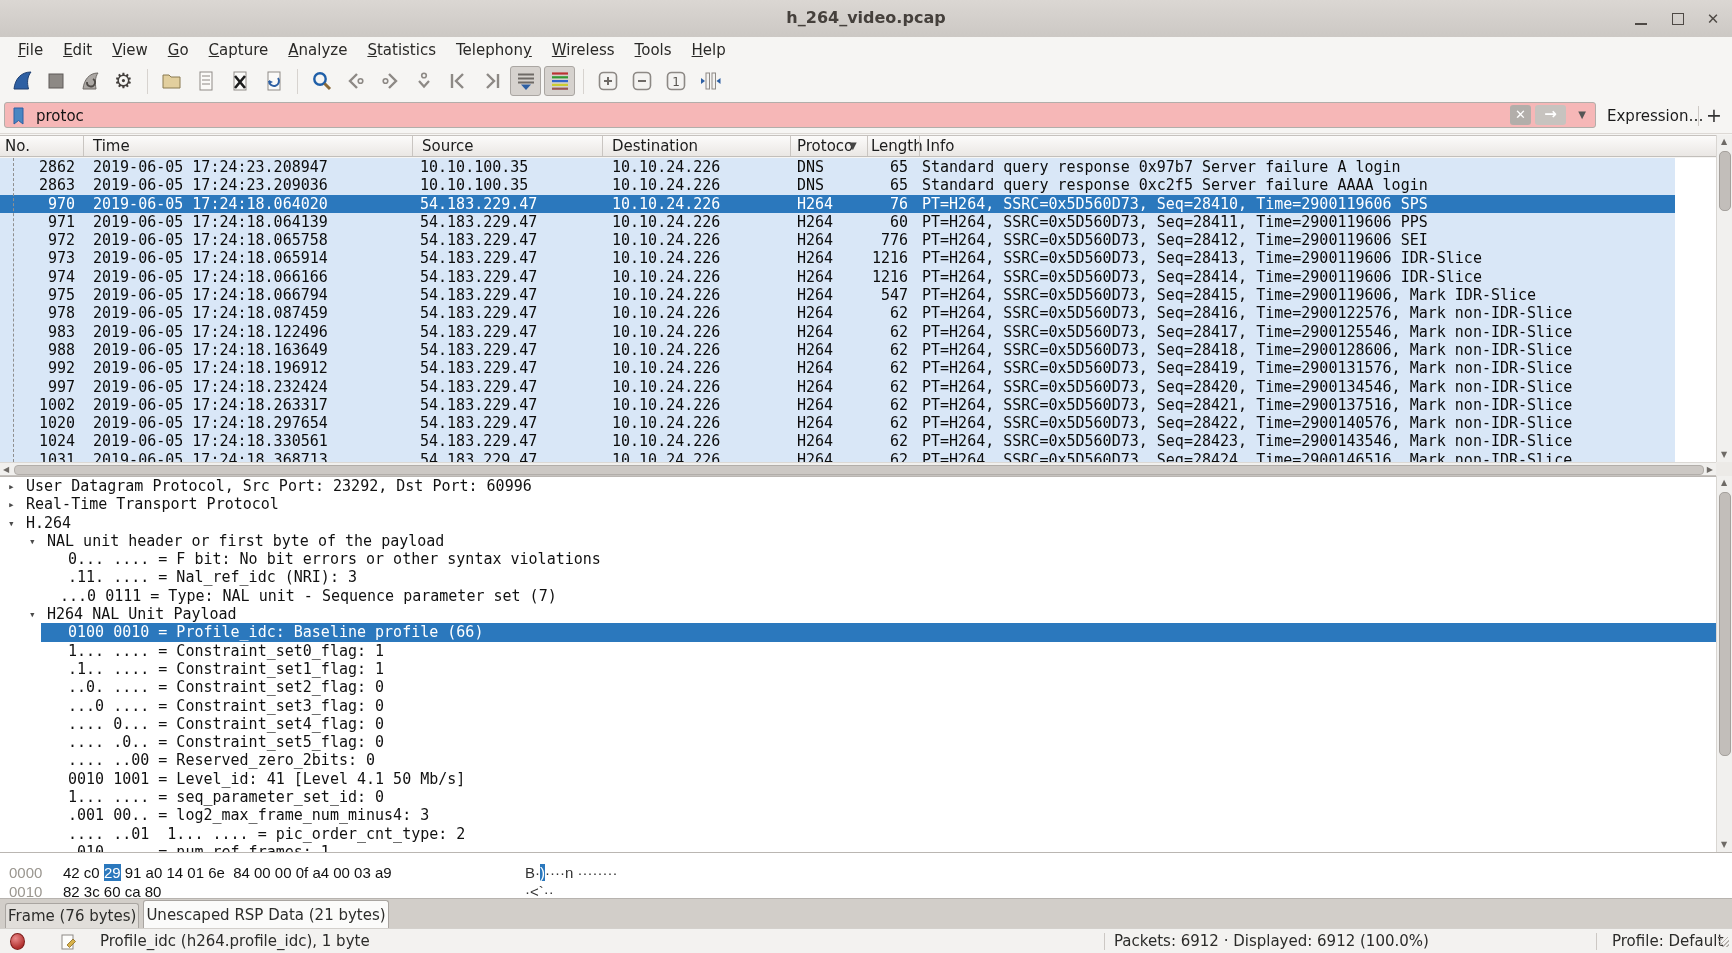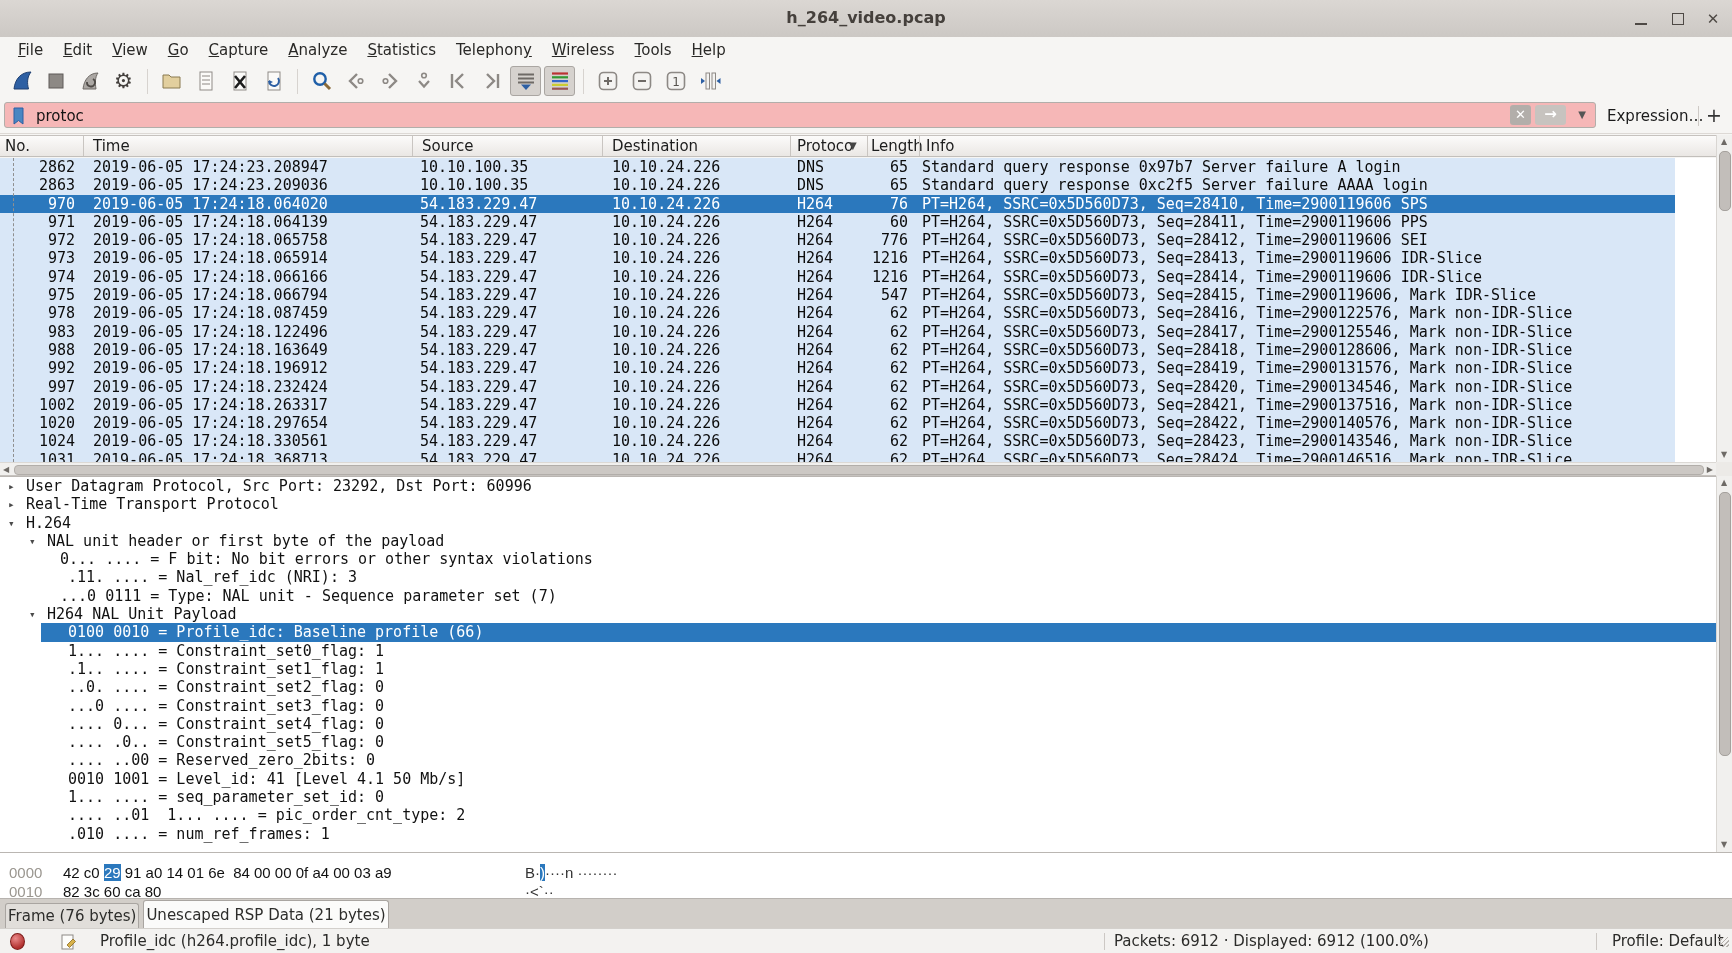--- a/index.html
+++ b/index.html
@@ -471,21 +471,21 @@
     </div>
     <div class="drow">
       <span class="tw" style="left: 8px;">▾</span>
       <span class="dtext" style="left: 26px;">H.264</span>
     </div>
     <div class="drow">
       <span class="tw" style="left: 29px;">▾</span>
       <span class="dtext" style="left: 47px;">NAL unit header or first byte of the payload</span>
     </div>
     <div class="drow">
-      <span class="dtext" style="left: 60px;">0... .... = F bit: No bit errors or other syntax violations</span>
+      <span class="dtext" style="left: 68px;">0... .... = F bit: No bit errors or other syntax violations</span>
     </div>
     <div class="drow">
       <span class="dtext" style="left: 68px;">.11. .... = Nal_ref_idc (NRI): 3</span>
     </div>
     <div class="drow">
       <span class="dtext" style="left: 60px;">...0 0111 = Type: NAL unit - Sequence parameter set (7)</span>
     </div>
     <div class="drow">
       <span class="tw" style="left: 29px;">▾</span>
       <span class="dtext" style="left: 47px;">H264 NAL Unit Payload</span>
@@ -512,20 +512,23 @@
       <span class="dtext" style="left: 68px; text-align: center;">.... .0.. = Constraint_set5_flag: 0</span>
     </div>
     <div class="drow">
       <span class="dtext" style="left: 68px;">.... ..00 = Reserved_zero_2bits: 0</span>
     </div>
     <div class="drow">
       <span class="dtext" style="left: 68px;">0010 1001 = Level_id: 41 [Level 4.1 50 Mb/s]</span>
     </div>
     <div class="drow">
       <span class="dtext" style="left: 68px;">1... .... = seq_parameter_set_id: 0</span>
+    </div>
+    <div class="drow">
+      <span class="dtext" style="left: 68px;">.001 00.. = log2_max_frame_num_minus4: 3</span>
     </div>
     <div class="drow">
       <span class="dtext" style="left: 68px;">.... ..01  1... .... = pic_order_cnt_type: 2</span>
     </div>
     <div class="drow">
       <span class="dtext" style="left: 68px;">.010 .... = num_ref_frames: 1</span>
     </div>
   </div>
 <div class="vscroll vs-dt">
   <span class="sarrow va-u">▲</span>

